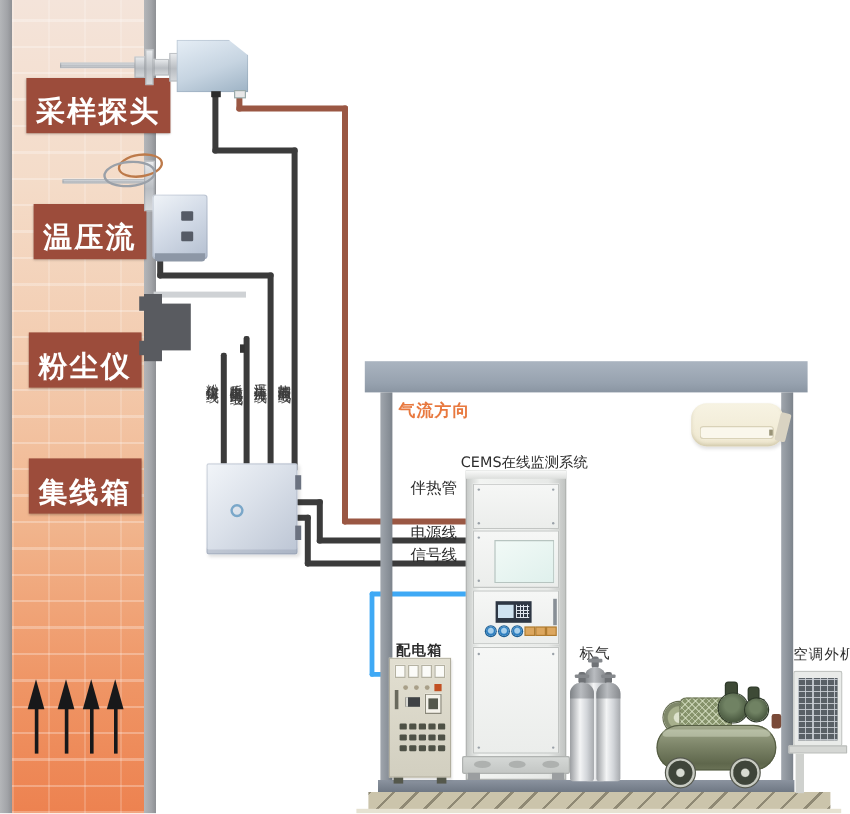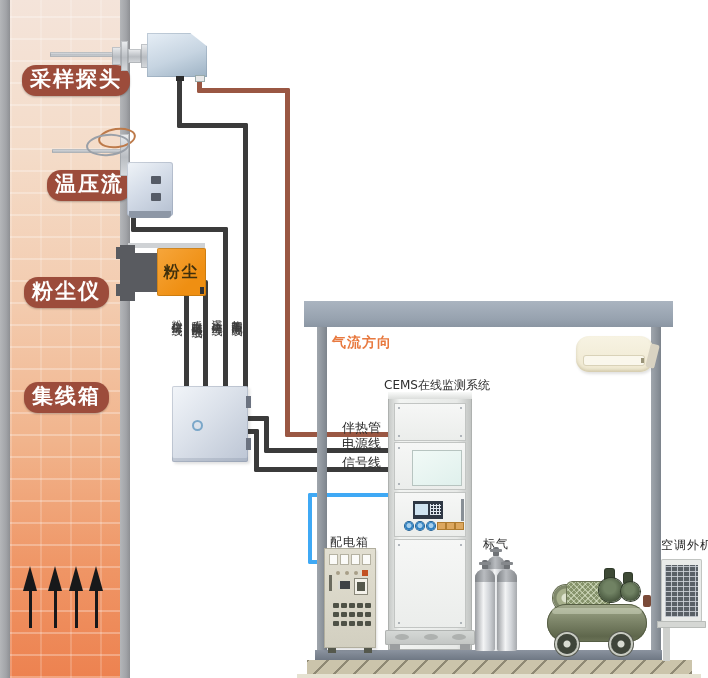--- a/index.html
+++ b/index.html
@@ -16,21 +16,21 @@
       repeating-linear-gradient(0deg, rgba(255,255,255,.28) 0 2px, transparent 2px 22px),
       repeating-linear-gradient(90deg, rgba(255,255,255,.18) 0 2px, transparent 2px 30px),
       linear-gradient(180deg,#f4e4da 0%,#f4dcc9 22%,#f3cbae 45%,#f1b48c 65%,#ef9565 84%,#ed8250 100%);
   }
   .stack-rail {
     position:absolute; top:0; width:10px; height:678px;
     background:linear-gradient(90deg,#b4b6b9,#a2a4a8 60%,#8e9094);
   }
   .badge {
     position:absolute; background:#9c4c3b; color:#ffffff; font-weight:bold;
-    font-size:21px; line-height:1; padding:4px 8px 6px; border-radius:14px;
+    font-size:24px; line-height:1; padding:16px 8px 6px; border-radius:0;
     letter-spacing:2px; box-shadow:0 1px 2px rgba(0,0,0,.25); white-space:nowrap;
   }
   .flow-arrow-stem { position:absolute; width:3px; background:#17181a; }
   .flow-arrow-head {
     position:absolute; width:0; height:0;
     border-left:7px solid transparent; border-right:7px solid transparent;
     border-bottom:25px solid #17181a;
   }
   .airflow-label {
     position:absolute; color:#ffffff; font-weight:bold; font-size:21px;
@@ -170,21 +170,21 @@
 </head>
 <body>
 
 <div class="scene">
 
   <div class="stack-wall"></div>
   <div class="stack-rail" style="left:0;"></div>
   <div class="stack-rail" style="left:120px;"></div>
 
   <div class="badge" style="left:22px; top:65px;">采样探头</div>
-  <div class="badge" style="left:28px; top:170px;margin-left:19px;">温压流</div>
+  <div class="badge" style="left:28px; top:170px;">温压流</div>
   <div class="badge" style="left:24px; top:277px;">粉尘仪</div>
   <div class="badge" style="left:24px; top:382px;">集线箱</div>
 
   <div class="flow-arrow-head" style="left:23px; top:566px;"></div>
   <div class="flow-arrow-stem" style="left:29px; top:590px; height:38px;"></div>
   <div class="flow-arrow-head" style="left:48px; top:566px;"></div>
   <div class="flow-arrow-stem" style="left:54px; top:590px; height:38px;"></div>
   <div class="flow-arrow-head" style="left:69px; top:566px;"></div>
   <div class="flow-arrow-stem" style="left:75px; top:590px; height:38px;"></div>
   <div class="flow-arrow-head" style="left:89px; top:566px;"></div>
@@ -216,21 +216,21 @@
 
   <div class="wire wu" style="left:308px; top:493px; width:82px; height:4px;"></div>
   <div class="wire wu" style="left:308px; top:493px; width:4px; height:71px;"></div>
   <div class="wire wu" style="left:308px; top:560px; width:18px; height:4px;"></div>
 
   <div class="vlabel" style="left:170px; top:311px;">粉尘仪信号线</div>
   <div class="vlabel" style="left:190px; top:311px;">反吹电磁阀供电线</div>
   <div class="vlabel" style="left:210px; top:311px;">温压流信号线</div>
   <div class="vlabel" style="left:230px; top:311px;">加热圈电源线</div>
 
-  <div class="hlabel" style="left:342px; top:419px;">伴热管</div>
+  <div class="hlabel" style="left:342px; top:398px;">伴热管</div>
   <div class="hlabel" style="left:342px; top:435px;">电源线</div>
   <div class="hlabel" style="left:342px; top:454px;">信号线</div>
 
   <div class="abs metal" style="left:50px; top:52px; width:63px; height:5px;"></div>
   <div class="abs metal" style="left:112px; top:47px; width:9px;  height:18px;"></div>
   <div class="abs metal" style="left:121px; top:41px; width:7px;  height:30px;"></div>
   <div class="abs metal" style="left:128px; top:49px; width:13px; height:14px;"></div>
   <div class="abs metal" style="left:141px; top:44px; width:8px;  height:24px;"></div>
   <div class="probe-box"></div>
   <div class="abs" style="left:176px; top:76px; width:8px; height:5px; background:#2c2c2c;"></div>
@@ -243,23 +243,20 @@
   <div class="tpf-box"></div>
   <div class="abs" style="left:151px; top:176px; width:10px; height:8px; background:#555b66; border-radius:1px;"></div>
   <div class="abs" style="left:151px; top:193px; width:10px; height:8px; background:#555b66; border-radius:1px;"></div>
   <div class="abs" style="left:129px; top:211px; width:42px; height:7px; background:#8d97a6; border-radius:0 0 3px 3px;"></div>
 
   <div class="abs" style="left:128px; top:243px; width:77px; height:5px; background:#cfd2d5;"></div>
   <div class="abs dark-metal" style="left:116px; top:247px; width:5px; height:12px;"></div>
   <div class="abs dark-metal" style="left:116px; top:284px; width:5px; height:12px;"></div>
   <div class="abs dark-metal" style="left:120px; top:245px; width:15px; height:56px;"></div>
   <div class="abs dark-metal" style="left:135px; top:253px; width:24px; height:39px;"></div>
-  <div class="dust-box">
-    <span>粉尘</span>
-  </div>
   <div class="abs" style="left:200px; top:287px; width:4px; height:7px; background:#333;"></div>
 
   <div class="junction-box"></div>
   <div class="abs" style="left:246px; top:396px; width:5px; height:12px; background:#6b7280;"></div>
   <div class="abs" style="left:246px; top:438px; width:5px; height:12px; background:#6b7280;"></div>
   <div class="abs" style="left:192px; top:420px; width:7px; height:7px; border:2px solid #7aa7c9; border-radius:50%;"></div>
 
   <div class="roof"></div>
   <div class="post" style="left:317px;"></div>
   <div class="post" style="left:651px;"></div>
@@ -301,21 +298,21 @@
       <div class="screws" style="left:4px; top:5px; box-shadow:62px 0 #9aa1a8, 0 78px #9aa1a8, 62px 78px #9aa1a8;"></div>
     </div>
   </div>
   <div class="cab-base"></div>
   <div class="foot-oval" style="left:395px; top:634px;"></div>
   <div class="foot-oval" style="left:424px; top:634px;"></div>
   <div class="foot-oval" style="left:452px; top:634px;"></div>
   <div class="foot-pad" style="left:390px; top:644px;"></div>
   <div class="foot-pad" style="left:460px; top:644px;"></div>
 
-  <div class="small-label" style="left:330px; top:534px;">配电箱</div>
+  <div class="small-label" style="left:330px; top:534px;font-weight:bold;">配电箱</div>
   <div class="pdb">
     <div class="brk" style="left:5px;"></div>
     <div class="brk" style="left:16px;"></div>
     <div class="brk" style="left:27px;"></div>
     <div class="brk" style="left:38px;"></div>
     <div class="ind" style="left:12px;"></div>
     <div class="ind" style="left:21px;"></div>
     <div class="ind" style="left:30px;"></div>
     <div class="alarm" style="left:38px;"></div>
     <div class="slot"></div>

